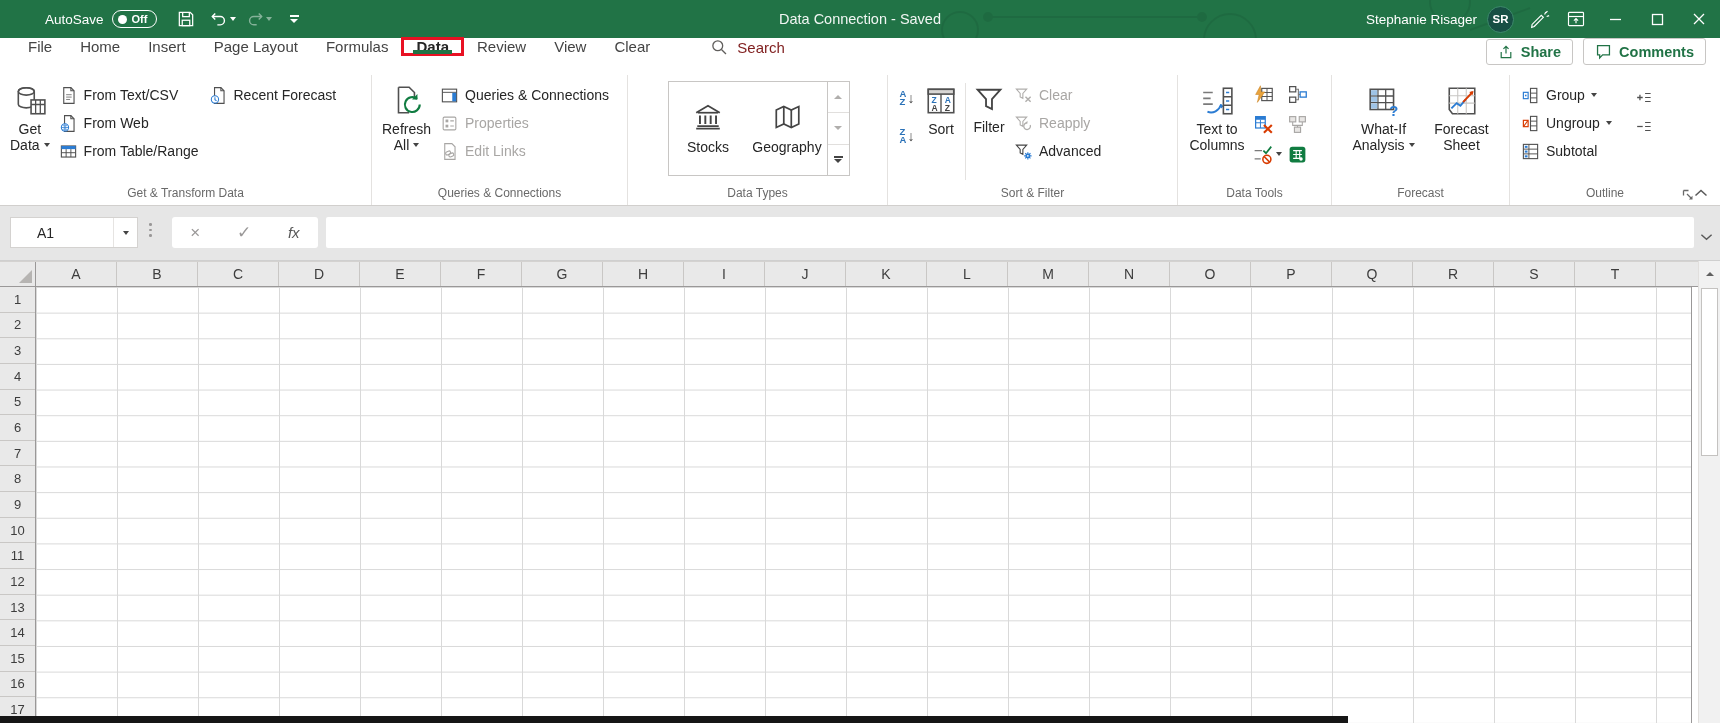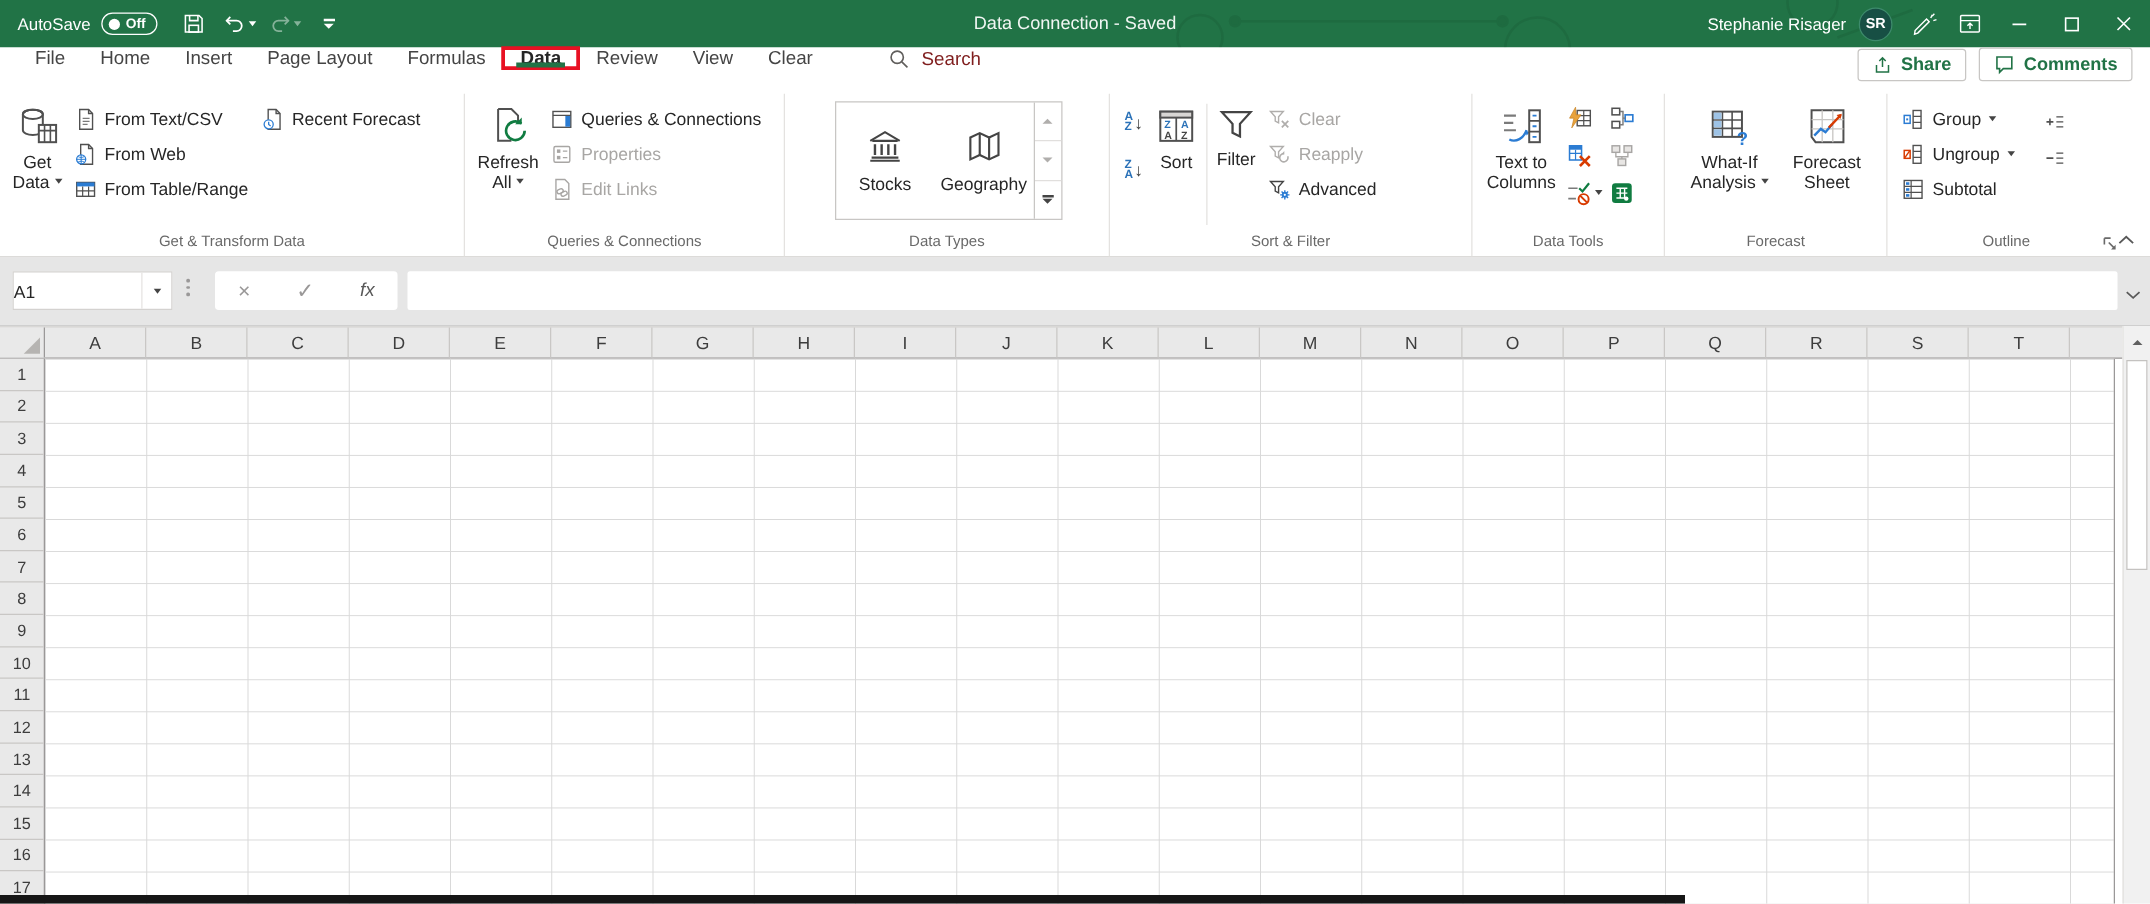--- a/index.html
+++ b/index.html
@@ -5,21 +5,21 @@
   * { margin:0; padding:0; box-sizing:border-box; }
   html,body { width:1720px; height:723px; overflow:hidden; }
   body { font-family:"Liberation Sans", sans-serif; background:#fff; }
   .app { position:relative; width:1720px; height:723px; background:#fff; }
 
   
   .titlebar { position:relative; height:38px; background:#217346; display:flex; align-items:center; color:#fff; overflow:hidden; }
   .tb-decor { position:absolute; right:150px; top:0; height:38px; opacity:.35; pointer-events:none; }
   .tb-left { display:flex; align-items:center; gap:6px; padding-left:14px; z-index:1; }
   .autosave { display:flex; align-items:center; gap:8px; margin-right:8px; cursor:default; }
-  .as-label { font-size:13.5px; color:#fff; }
+  .as-label { font-size:13.5px; color:#fff;margin-left:31px; }
   .as-pill { display:flex; align-items:center; gap:5px; border:1.5px solid #fff; border-radius:10px; padding:2px 9px 2px 5px; }
   .as-knob { width:9px; height:9px; background:#fff; border-radius:50%; }
   .as-state { font-size:11px; font-weight:700; color:#fff; }
   .tbbtn { width:30px; height:30px; display:flex; align-items:center; justify-content:center; background:transparent; border:none; cursor:pointer; }
   .tbbtn.dim { opacity:.45; }
   .qat-caret { display:flex; flex-direction:column; align-items:center; gap:2px; }
   .qat-caret .bar { width:9px; height:1.5px; background:#fff; }
   .qat-caret .tri { width:0; height:0; border-left:4px solid transparent; border-right:4px solid transparent; border-top:4.5px solid #fff; }
   .tb-title { position:absolute; left:0; right:0; text-align:center; font-size:14.5px; color:#f1f6f3; z-index:0; }
   .tb-right { margin-left:auto; display:flex; align-items:center; z-index:1; height:31px; }
@@ -71,21 +71,21 @@
 
   .iconbtn { width:26px; height:26px; display:flex; align-items:center; justify-content:center; cursor:pointer; }
   .outline-rows { display:flex; flex-direction:column; padding-top:2px; }
   .outline-right { display:flex; flex-direction:column; gap:11px; margin-left:16px; padding-top:9px; }
   .dialog-launcher { position:absolute; right:5px; bottom:3px; width:14px; height:14px; cursor:pointer; }
   .ribbon-collapse { position:absolute; right:12px; bottom:4px; cursor:pointer; }
 
   
   .fbar { position:relative; height:55px; background:#e6e6e6; border-bottom:1px solid #cfcfcf; }
   .namebox { position:absolute; left:10px; top:11px; width:128px; height:31px; background:#fff; border:1px solid #d4d2d0; display:flex; align-items:center; font-size:14px; color:#262626; cursor:text; }
-  .namebox .nm { flex:1; padding-left:0; }
+  .namebox .nm { flex:1; padding-left:26px; }
   .nb-caret { width:24px; height:100%; border-left:1px solid #e6e4e2; display:flex; align-items:center; justify-content:center; cursor:pointer; }
   .fdots { position:absolute; left:149px; top:17px; display:flex; flex-direction:column; gap:3px; }
   .fdots i { width:2.5px; height:2.5px; border-radius:50%; background:#9a9898; }
   .fbtns { position:absolute; left:172px; top:11px; width:146px; height:31px; background:#fff; border-radius:3px; display:flex; align-items:center; justify-content:space-around; }
   .fbx { font-size:17px; color:#9a9898; cursor:pointer; line-height:1; }
   .ffx { font-size:15px; color:#595959; font-style:italic; cursor:pointer; }
   .finput { position:absolute; left:326px; top:11px; width:1368px; height:31px; background:#fff; border-radius:2px; font-size:14px; color:#262626; padding:6px 8px; cursor:text; }
   .fexpand { position:absolute; right:7px; top:21px; cursor:pointer; }
 
   

